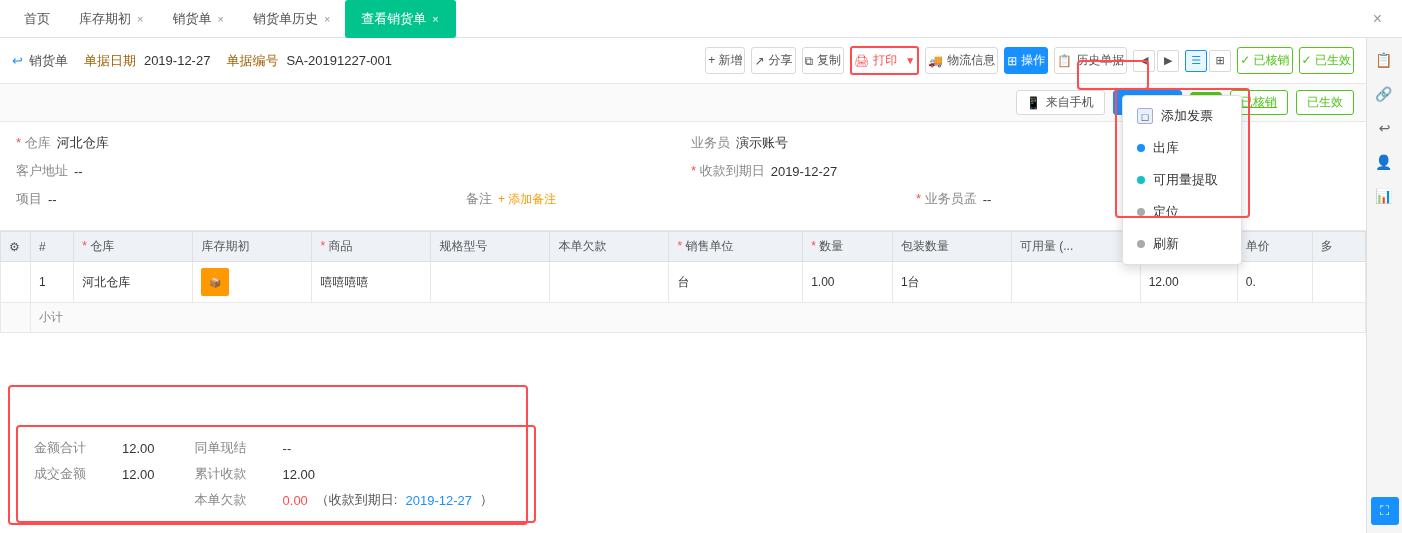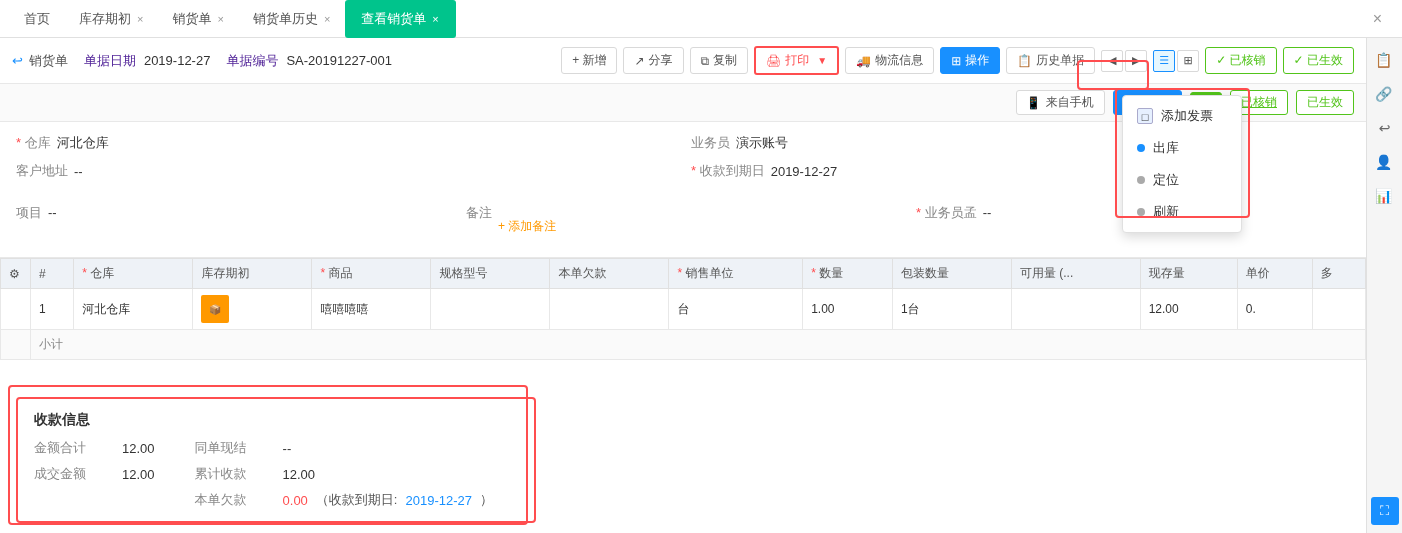--- a/index.html
+++ b/index.html
@@ -27,29 +27,29 @@
     .main-content { background: #fff; height: calc(533px - 38px); overflow: hidden; display: flex; flex-direction: column; }
 
     
     .doc-header {
       display: flex; align-items: center; padding: 8px 12px;
       border-bottom: 1px solid #e8e8e8; background: #fff;
       gap: 16px; flex-wrap: wrap;
     }
     .doc-title { display: flex; align-items: center; gap: 6px; font-size: 13px; color: #555; }
     .doc-meta { display: flex; align-items: center; gap: 8px; font-size: 13px; color: #555; }
-    .doc-meta-label { color: #4c1d95; }
+    .doc-meta-label { color: #a16207; }
     .doc-meta-value { color: #333; font-weight: 500; }
 
     
     .toolbar {
       display: flex; align-items: center; margin-left: auto; gap: 6px;
     }
     .toolbar-btn {
-      display: flex; align-items: center; gap: 4px; padding: 4px 10px;
+      display: flex; align-items: center; gap: 4px; padding: 4px 2px;
       border: 1px solid #d9d9d9; border-radius: 3px; cursor: pointer;
       font-size: 12px; color: #555; background: #fff;
       white-space: nowrap;
       text-align: right;
     }
     .toolbar-btn-print {
       border: 2px solid #ff4d4f; color: #ff4d4f; font-weight: 500;
     }
     .toolbar-btn-ops { background: #1890ff; color: #fff; border-color: #1890ff; }
     .toolbar-btn-sold { background: #fff; color: #52c41a; border-color: #52c41a; }
@@ -68,21 +68,21 @@
     .status-btn-green { background: #52c41a; color: #fff; border-color: #52c41a; }
     .status-btn-blue { background: #1890ff; color: #fff; border-color: #1890ff; }
 
     
     .form-area { padding: 12px 16px; border-bottom: 1px solid #e8e8e8; }
     .form-row { display: flex; align-items: center; gap: 16px; margin-bottom: 10px; }
     .form-field { display: flex; align-items: center; gap: 6px; flex: 1; }
     .form-label { color: #888; font-size: 13px; white-space: nowrap; }
     .form-label.required::before { content: "* "; color: #ff4d4f; }
     .form-value { color: #333; font-size: 13px; }
-    .form-add-btn { color: #ff9900; cursor: pointer; font-size: 12px; margin-top: 28px; }
+    .form-add-btn { color: #ff9900; cursor: pointer; font-size: 12px; }
 
     
     .table-wrapper { flex: 1; overflow: auto; }
     .data-table { width: 100%; border-collapse: collapse; font-size: 12px; }
     .data-table th {
       background: #eef2f7; border: 1px solid #e0e0e0;
       padding: 6px 8px; text-align: left; font-weight: 500;
       color: #555; white-space: nowrap;
     }
     .data-table th .required-star { color: #ff4d4f; }
@@ -345,21 +345,20 @@
           </tr>
           <tr class="table-subtotal">
             <td></td>
             <td colspan="13">小计</td>
           </tr>
         </tbody>
       </table>
     </div>
 
     <div class="payment-section">
-      <div class="payment-title">收款信息</div>
       <div class="payment-rows">
         <div class="payment-col">
           <div class="payment-row">
             <span class="payment-label">金额合计</span>
             <span class="payment-value">12.00</span>
           </div>
           <div class="payment-row">
             <span class="payment-label">成交金额</span>
             <span class="payment-value">12.00</span>
           </div>
@@ -399,20 +398,24 @@
   <div class="dropdown-menu">
     <div class="dropdown-item">
       <span style="display:inline-block; width:16px; height:16px; background:#e6f0ff; border:1px solid #aac; border-radius:2px; text-align:center; font-size:11px; line-height:16px;">□</span>
       <span>添加发票</span>
     </div>
     <div class="dropdown-item">
       <span class="dropdown-dot dot-blue"></span>
       <span>出库</span>
     </div>
     <div class="dropdown-item">
+      <span class="dropdown-dot dot-cyan"></span>
+      <span>可用量提取</span>
+    </div>
+    <div class="dropdown-item">
       <span class="dropdown-dot" style="background:#aaa;"></span>
       <span>定位</span>
     </div>
     <div class="dropdown-item">
       <span class="dropdown-dot" style="background:#aaa;"></span>
       <span>刷新</span>
     </div>
   </div>
 
   <div style="position:absolute; top:60px; right:253px; border:2px solid #ff4d4f; border-radius:4px; width:72px; height:30px; pointer-events:none; z-index:200;"></div>

